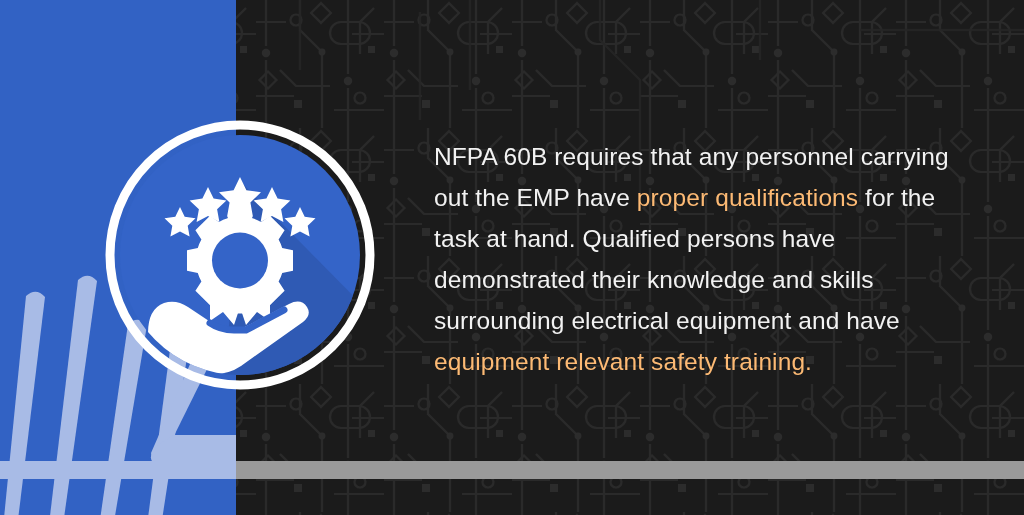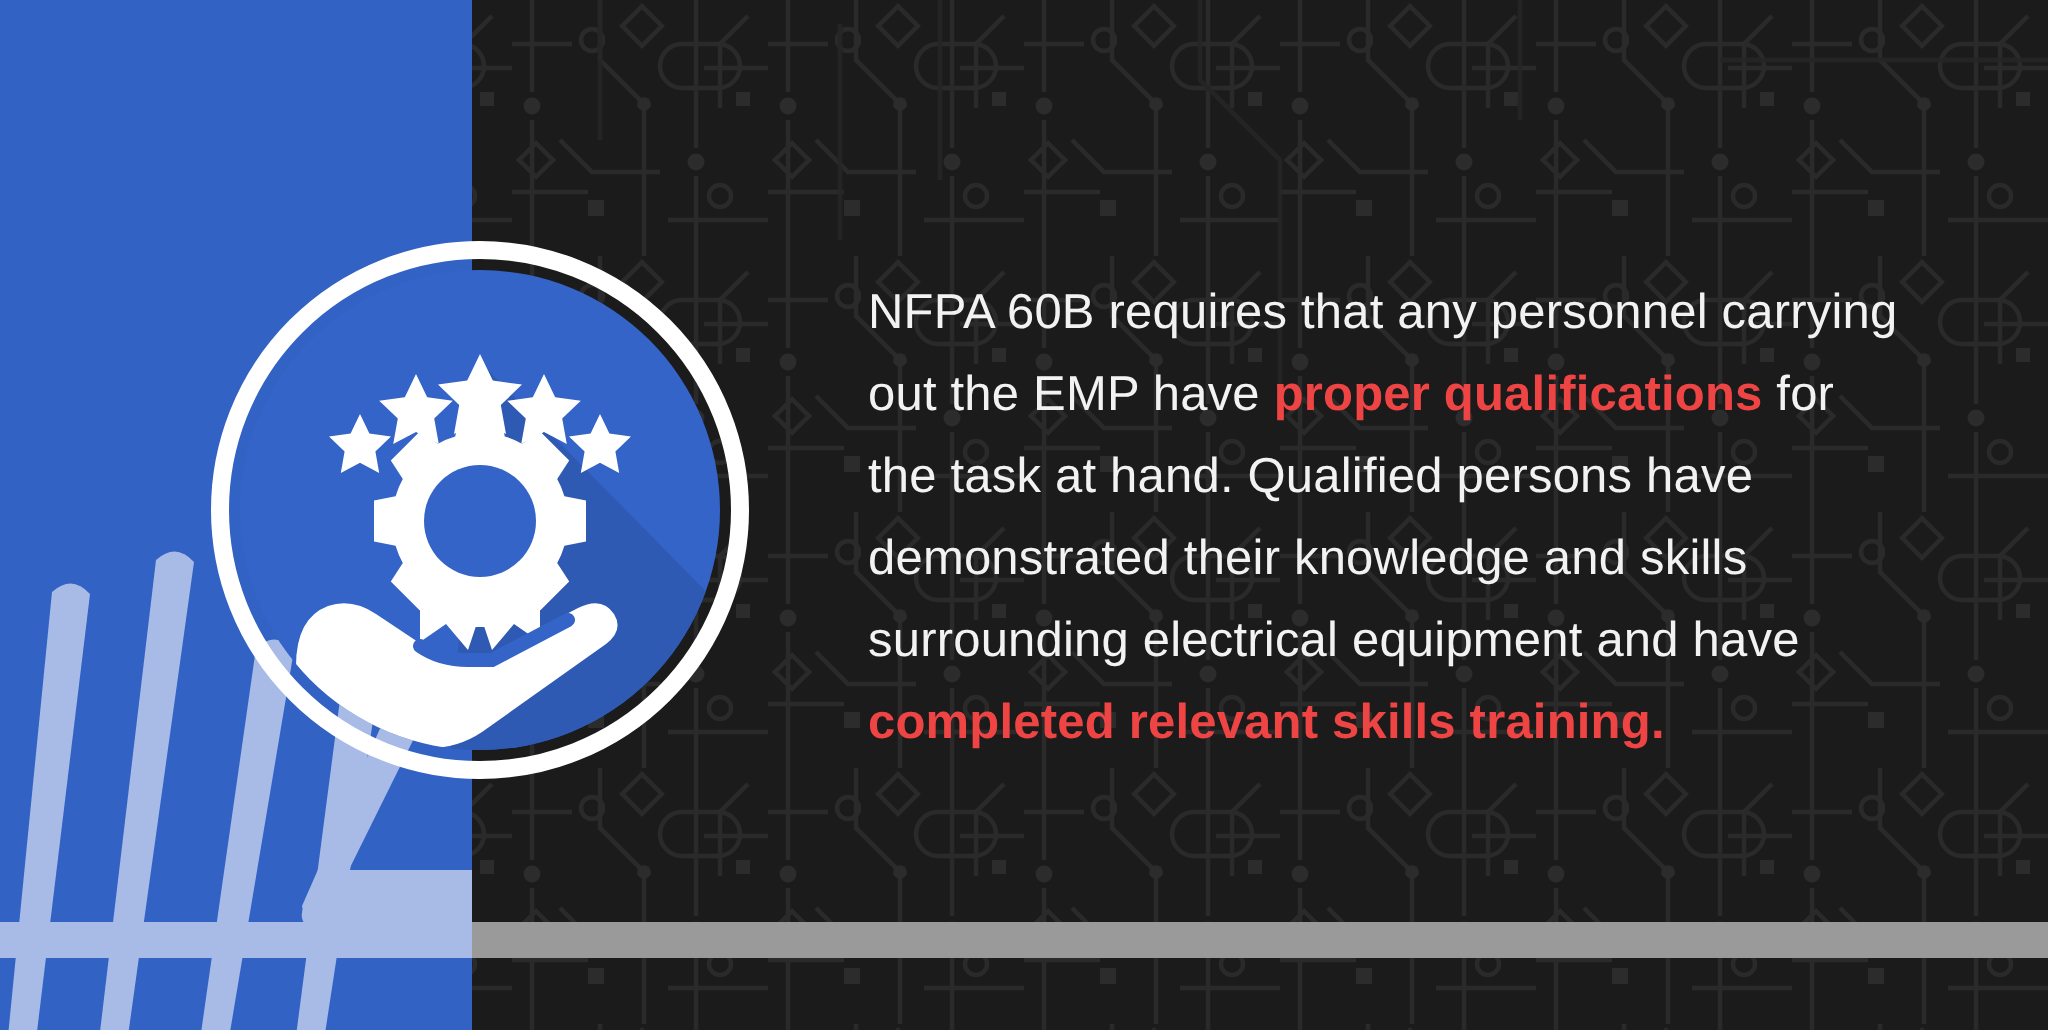--- a/index.html
+++ b/index.html
@@ -80,21 +80,21 @@
     position: absolute;
     left: 434px;
     top: 136px;
     width: 520px;
     color: #f2f2f2;
     font-size: 24.5px;
     line-height: 41px;
     font-weight: 400;
     letter-spacing: 0.1px;
   }
-  .copy b { font-weight: 700; color: #ef4444; }
+  .copy b { font-weight: 400; color: #fdba74; }
 </style>
 </head>
 <body>
 
 <div id="stage">
 
   <div class="dark-bg">
     <svg class="circuit" viewBox="0 0 1024 515" width="1024" height="515" preserveAspectRatio="none">
       <defs>
         <pattern id="circ" width="128" height="128" patternUnits="userSpaceOnUse">
@@ -215,16 +215,16 @@
                    Z"></path>
 
           <path d="M106 204 q10 7 24 7 h12 l38-20" fill="none" stroke="#3464c8" stroke-width="7" stroke-linecap="round"></path>
           <path d="M60 186 q-13 7-13 26 v14" fill="none" stroke="#3464c8" stroke-width="0"></path>
         </g>
       </g>
     </g>
   </svg>
 
   <div class="copy">
-    <span id="paragraph-text"><span>NFPA 60B requires that any personnel carrying out the EMP have </span><b>proper qualifications</b><span> for the task at hand. Qualified persons have demonstrated their knowledge and skills surrounding electrical equipment and have </span><b>completed relevant skills training.</b></span>
+    <span id="paragraph-text"><span>NFPA 60B requires that any personnel carrying out the EMP have </span><b>proper qualifications</b><span> for the task at hand. Qualified persons have demonstrated their knowledge and skills surrounding electrical equipment and have </span><b>equipment relevant safety training.</b></span>
   </div>
 
 </div>
 
 </body></html>

